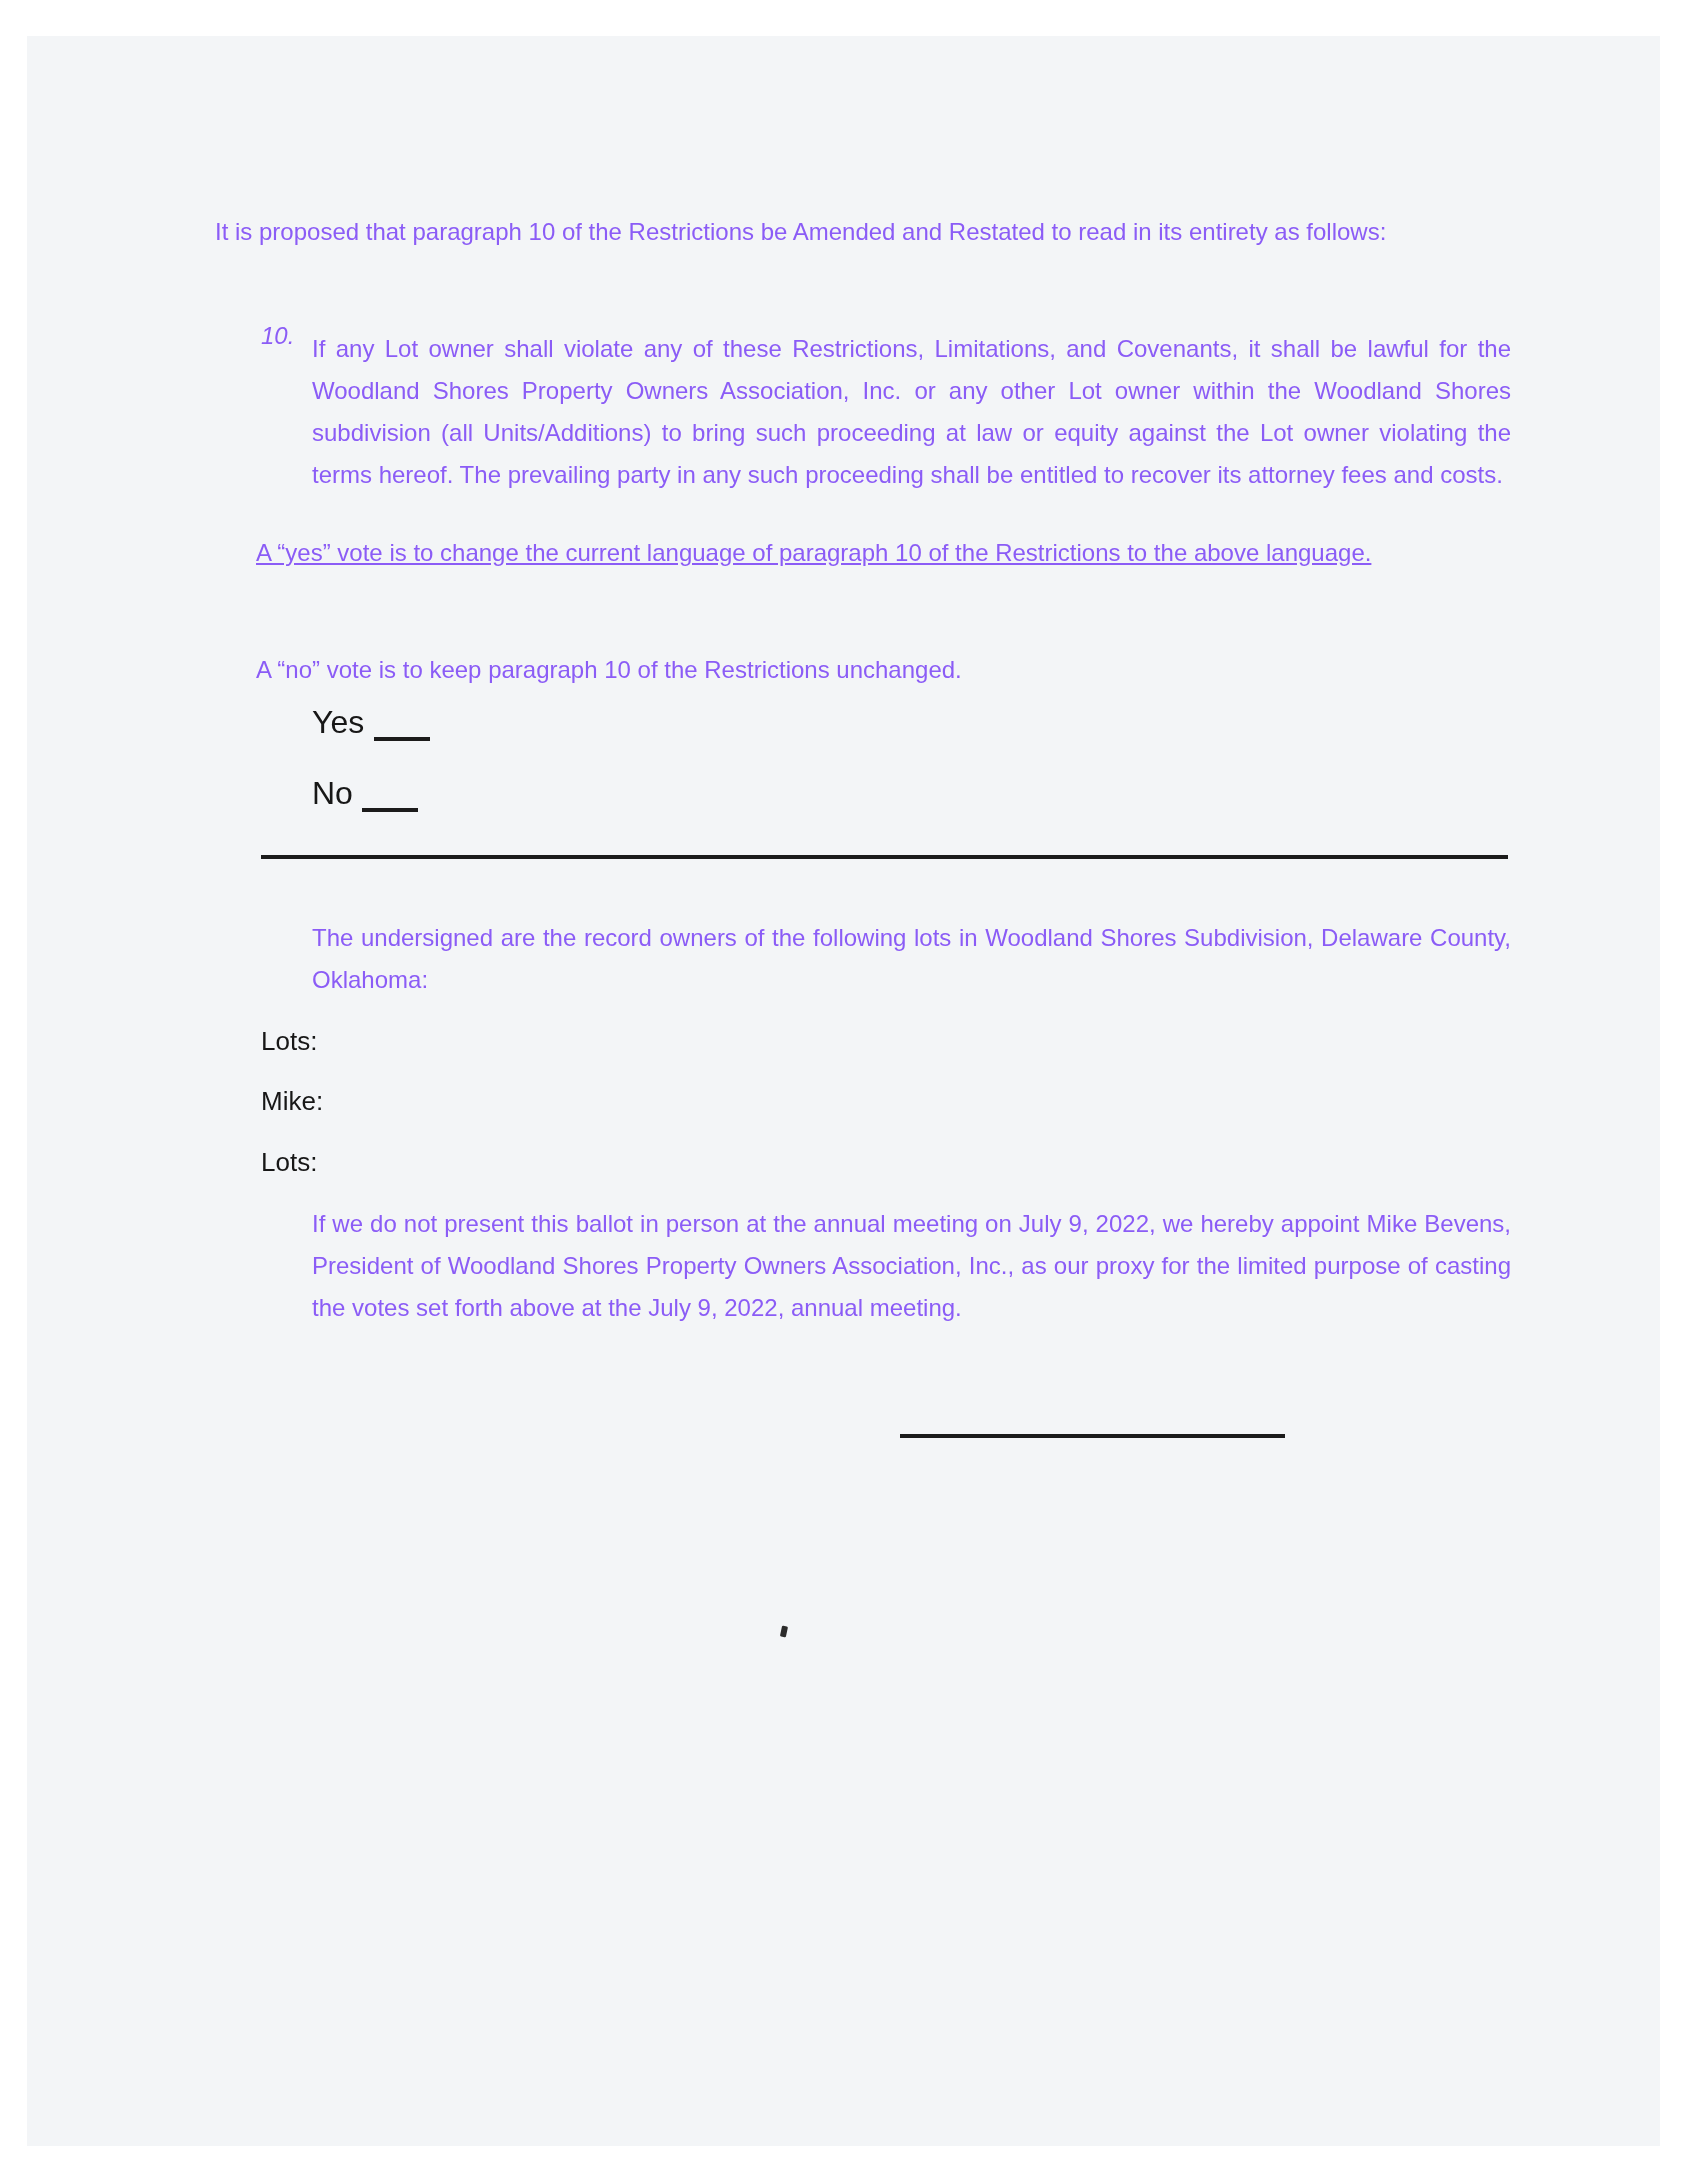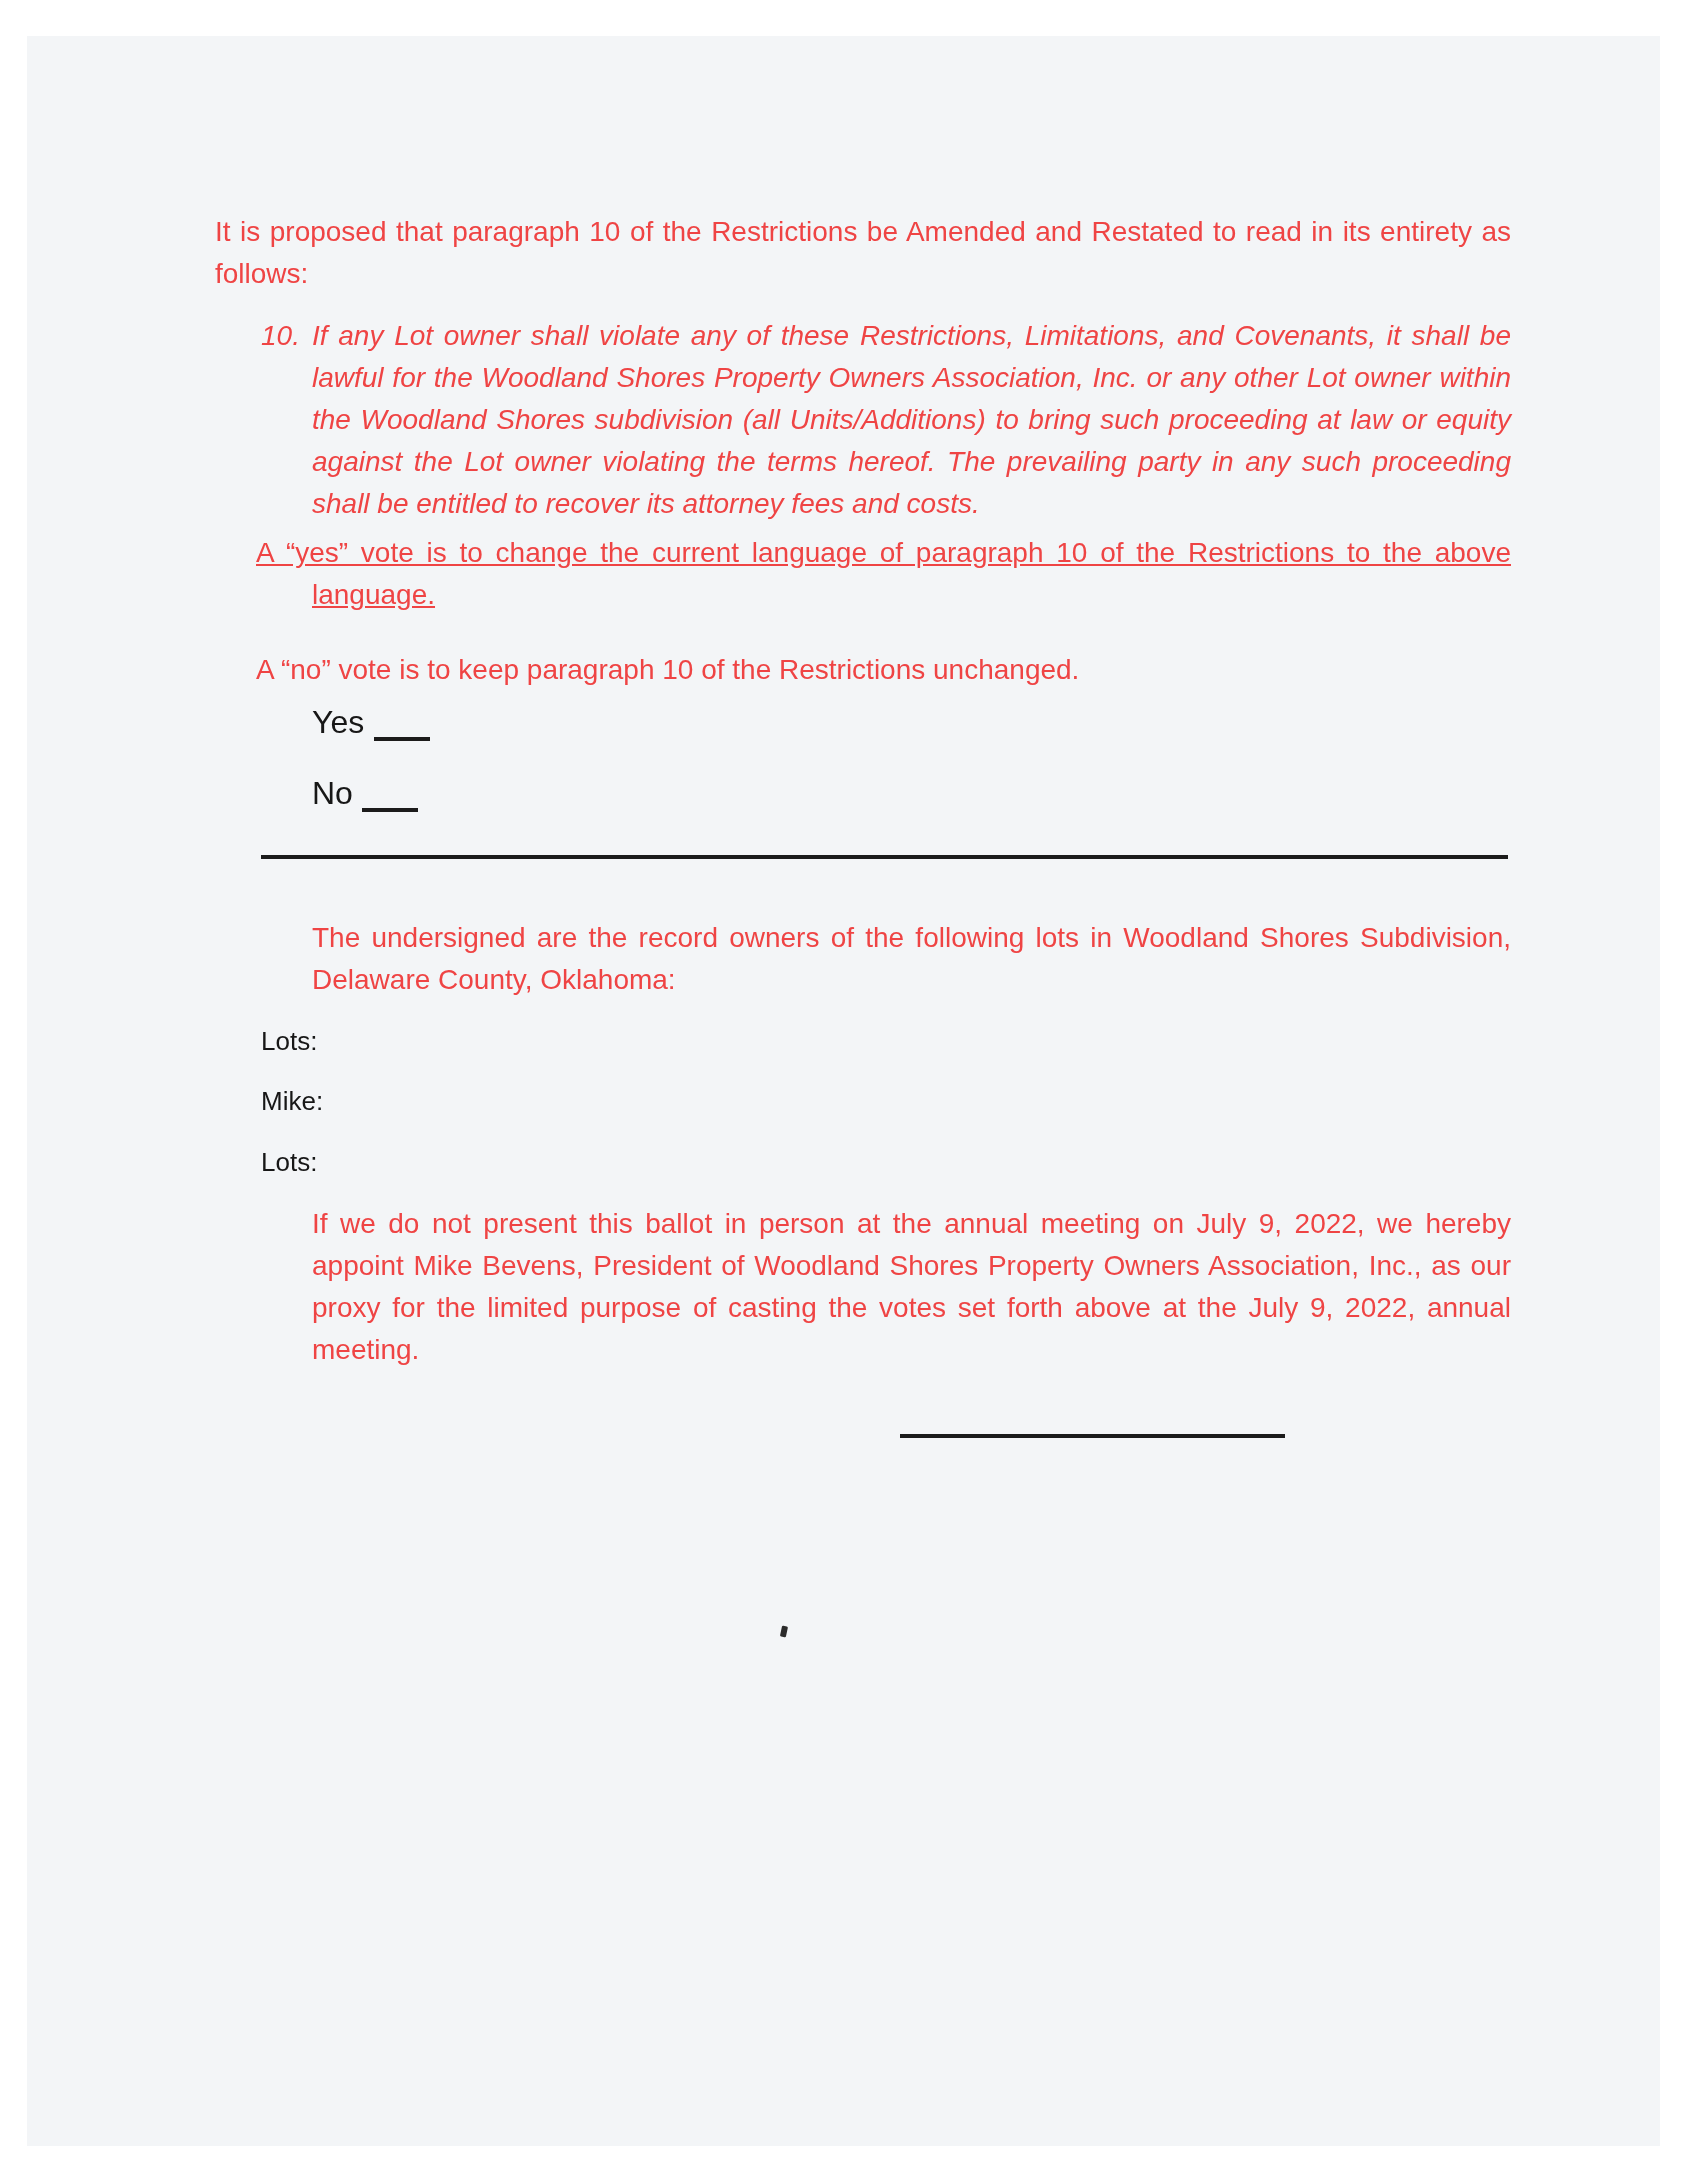--- a/index.html
+++ b/index.html
@@ -17,28 +17,28 @@
   .scan {
     position: absolute;
     left: 26.5px;
     top: 36px;
     width: 1633px;
     height: 2110px;
     background: #f3f5f7;
   }
   .para {
     position: absolute;
-    font-size: 28px;
+    font-size: 24px;
     line-height: 42px;
     text-align: justify;
-    color: #ef4444;
+    color: #8b5cf6;
   }
   .p-intro       { left: 215px; top: 211px;  width: 1296px; }
   .p-item10-num  { left: 261px; top: 315px;  font-style: italic; text-align: right; }
-  .p-item10      { left: 312px; top: 315px;  width: 1199px; font-style: italic; }
+  .p-item10      { left: 312px; top: 328px;  width: 1199px; }
   .p-yes         { left: 256px; top: 532px;  width: 1199px; padding-left: 56px; text-indent: -56px; text-decoration: underline; }
   .p-no          { left: 256px; top: 649px;  width: 1199px; padding-left: 56px; text-indent: -56px; }
   .p-undersigned { left: 312px; top: 917px; width: 1199px; }
   .p-proxy       { left: 312px; top: 1203px; width: 1199px; }
   .vote-row {
     position: absolute;
     font-size: 32px;
     line-height: 42px;
   }
   .row-yes { left: 312px; top: 701px; }

